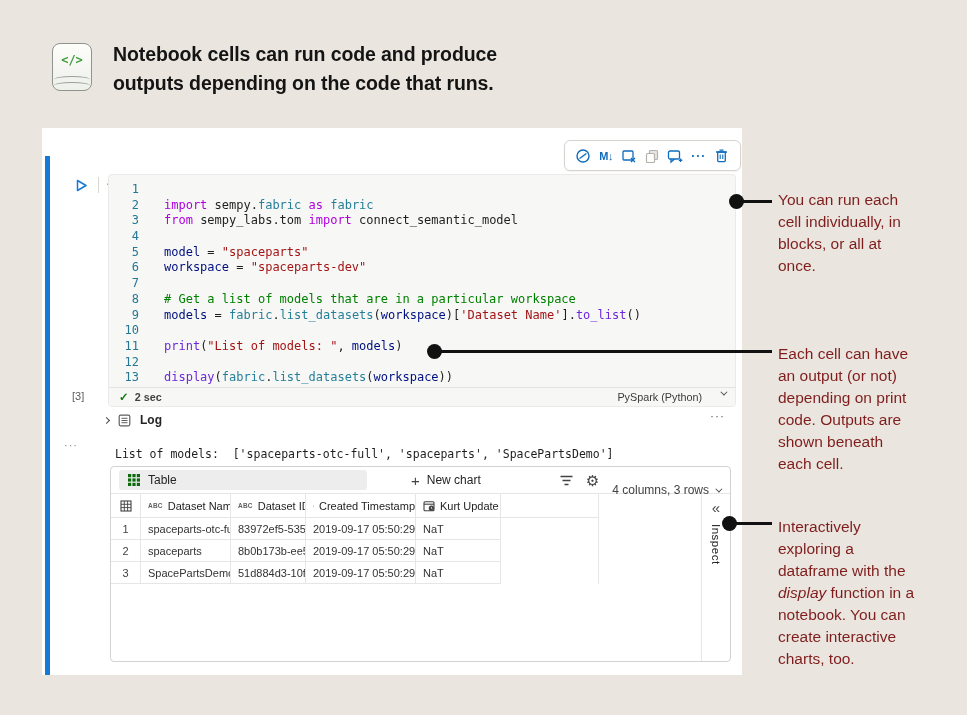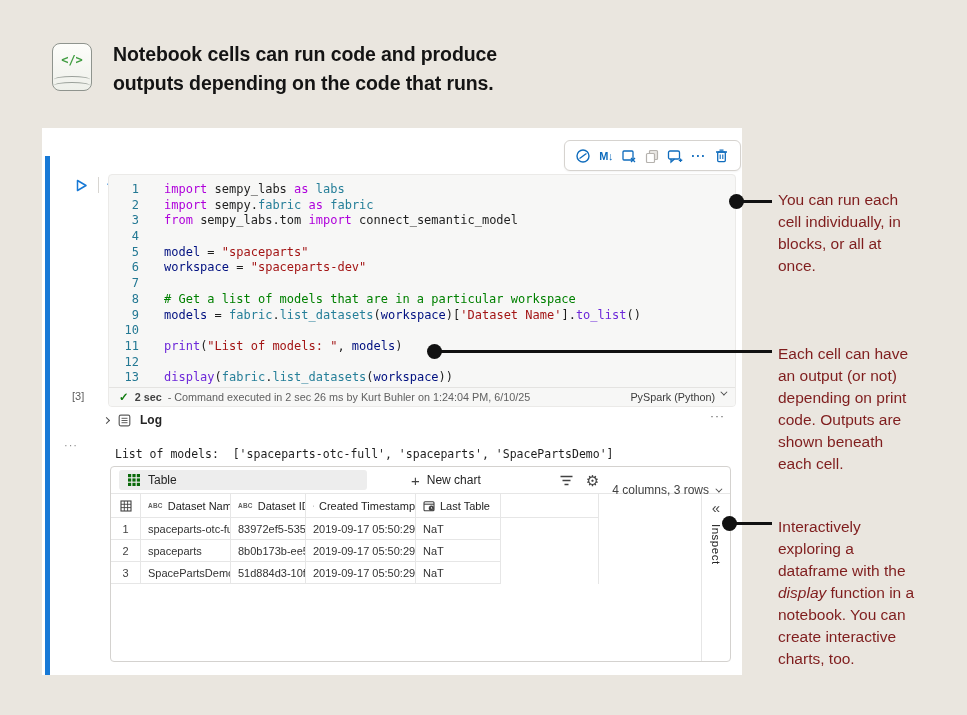--- a/index.html
+++ b/index.html
@@ -45,21 +45,21 @@
   .code-area { flex:1; padding-top:7px; font:12px/15.7px "DejaVu Sans Mono",monospace; }
   .code-line { display:flex; height:15.7px; white-space:pre; }
   .ln { width:30px; text-align:right; color:#237893; flex:none; }
   .lc { padding-left:25px; }
   .tok-kw{color:#AF00DB} .tok-pl{color:#1f1f1f} .tok-var{color:#001080}
   .tok-mod{color:#267F99} .tok-fn{color:#6d28d9} .tok-str{color:#A31515} .tok-com{color:#008000}
   .cell-status { height:19px; border-top:1px solid #e4e3e1; display:flex; align-items:center;
     gap:6px; padding:0 10px; font-size:10.8px; color:#616161; background:#f7f7f6; }
   .check { color:#107C10; font-weight:700; font-size:11.5px; }
   .duration { color:#424242; font-weight:700; }
-  .kernel { margin-left:auto; color:#3b3b3b; display:flex; align-items:flex-start; gap:5px; }
+  .kernel { margin-left:auto; color:#3b3b3b; display:flex; align-items:flex-start; gap:18px; }
 
   .exec-label { position:absolute; left:30px; top:262px; width:32px; font-size:11px; color:#5c5c5c; }
 
   
   .log-row { position:absolute; left:62px; top:285px; display:flex; align-items:center; gap:9px; }
   .log-label { font-size:12px; font-weight:700; color:#242424; }
   .log-more { position:absolute; left:668px; top:281px; color:#616161; font-size:12px; letter-spacing:1px; }
   .output-row { position:absolute; left:22px; top:311px; display:flex; align-items:flex-start; }
   .out-more { color:#8a8a8a; font-size:11px; letter-spacing:1px; width:26px; }
   .out-text { margin-left:25px; font:11.5px "DejaVu Sans Mono",monospace; color:#1e1e1e; white-space:pre;margin-top:8px; }
@@ -170,38 +170,37 @@
       <svg width="15" height="16" viewBox="0 0 15 16">
           <path d="M2 4 L13 4 M5.5 2.2 L9.5 2.2" stroke="#0F6CBD" stroke-width="1.3"></path>
           <rect x="3.7" y="4" width="7.6" height="9.6" rx="1" fill="none" stroke="#0F6CBD" stroke-width="1.3"></rect>
           <path d="M6.2 6.5 L6.2 11 M8.8 6.5 L8.8 11" stroke="#0F6CBD" stroke-width="1.1"></path>
         </svg>
     </span>
   </div>
 
   <div class="code-cell">
     <div class="code-area">
-        <div class="code-line"><span class="ln">1</span><span class="lc"><span class="tok-kw">import</span><span class="tok-pl"> sempy_labs </span><span class="tok-kw">as</span><span class="tok-pl"> </span><span class="tok-mod">labs</span></span></div>
+        <div class="code-line"><span class="ln">1</span></div>
         <div class="code-line"><span class="ln">2</span><span class="lc"><span class="tok-kw">import</span><span class="tok-pl"> sempy.</span><span class="tok-mod">fabric</span><span class="tok-pl"> </span><span class="tok-kw">as</span><span class="tok-pl"> </span><span class="tok-mod">fabric</span></span></div>
         <div class="code-line"><span class="ln">3</span><span class="lc"><span class="tok-kw">from</span><span class="tok-pl"> sempy_labs.tom </span><span class="tok-kw">import</span><span class="tok-pl"> connect_semantic_model</span></span></div>
         <div class="code-line"><span class="ln">4</span><span class="lc"></span></div>
         <div class="code-line"><span class="ln">5</span><span class="lc"><span class="tok-var">model</span><span class="tok-pl"> = </span><span class="tok-str">"spaceparts"</span></span></div>
         <div class="code-line"><span class="ln">6</span><span class="lc"><span class="tok-var">workspace</span><span class="tok-pl"> = </span><span class="tok-str">"spaceparts-dev"</span></span></div>
         <div class="code-line"><span class="ln">7</span><span class="lc"></span></div>
         <div class="code-line"><span class="ln">8</span><span class="lc"><span class="tok-com"># Get a list of models that are in a particular workspace</span></span></div>
         <div class="code-line"><span class="ln">9</span><span class="lc"><span class="tok-var">models</span><span class="tok-pl"> = </span><span class="tok-mod">fabric</span><span class="tok-pl">.</span><span class="tok-mod">list_datasets</span><span class="tok-pl">(</span><span class="tok-var">workspace</span><span class="tok-pl">)[</span><span class="tok-str">'Dataset Name'</span><span class="tok-pl">].</span><span class="tok-fn">to_list</span><span class="tok-pl">()</span></span></div>
         <div class="code-line"><span class="ln">10</span><span class="lc"></span></div>
         <div class="code-line"><span class="ln">11</span><span class="lc"><span class="tok-fn">print</span><span class="tok-pl">(</span><span class="tok-str">"List of models: "</span><span class="tok-pl">, </span><span class="tok-var">models</span><span class="tok-pl">)</span></span></div>
         <div class="code-line"><span class="ln">12</span><span class="lc"></span></div>
         <div class="code-line"><span class="ln">13</span><span class="lc"><span class="tok-fn">display</span><span class="tok-pl">(</span><span class="tok-mod">fabric</span><span class="tok-pl">.</span><span class="tok-mod">list_datasets</span><span class="tok-pl">(</span><span class="tok-var">workspace</span><span class="tok-pl">))</span></span></div>
       </div>
     <div class="cell-status">
       <span class="check">✓</span>
       <span class="duration">2 sec</span>
-      <span>- Command executed in 2 sec 26 ms by Kurt Buhler on 1:24:04 PM, 6/10/25</span>
       <span class="kernel">
         <span>PySpark (Python)</span>
         <span class="chev sm"></span>
       </span>
     </div>
   </div>
   <span class="exec-label">[3]</span>
 
   <div class="log-row">
     <span class="chev sm right"></span>
@@ -283,21 +282,21 @@
           </svg>
           <span>Created Timestamp</span>
         </div>
         <div class="gcell h">
           <svg width="12" height="12" viewBox="0 0 12 12">
             <rect x="1" y="1.8" width="10" height="9" rx="1" fill="none" stroke="#424242" stroke-width="1.1"></rect>
             <path d="M1 4.2 L11 4.2" stroke="#424242" stroke-width="1.1"></path>
             <circle cx="8.4" cy="8.2" r="2.6" fill="#424242"></circle>
             <path d="M8.4 7 L8.4 8.3 L9.4 8.9" stroke="#fff" stroke-width="0.8" fill="none"></path>
           </svg>
-          <span>Last Table</span>
+          <span>Kurt Update</span>
         </div>
         <div class="gcell h empty"></div>
         <div class="gcell rownum">1</div>
         <div class="gcell">spaceparts-otc-full</div>
         <div class="gcell">83972ef5-535d...</div>
         <div class="gcell">2019-09-17 05:50:29</div>
         <div class="gcell">NaT</div>
         <div class="gcell empty"></div>
         <div class="gcell rownum">2</div>
         <div class="gcell">spaceparts</div>

